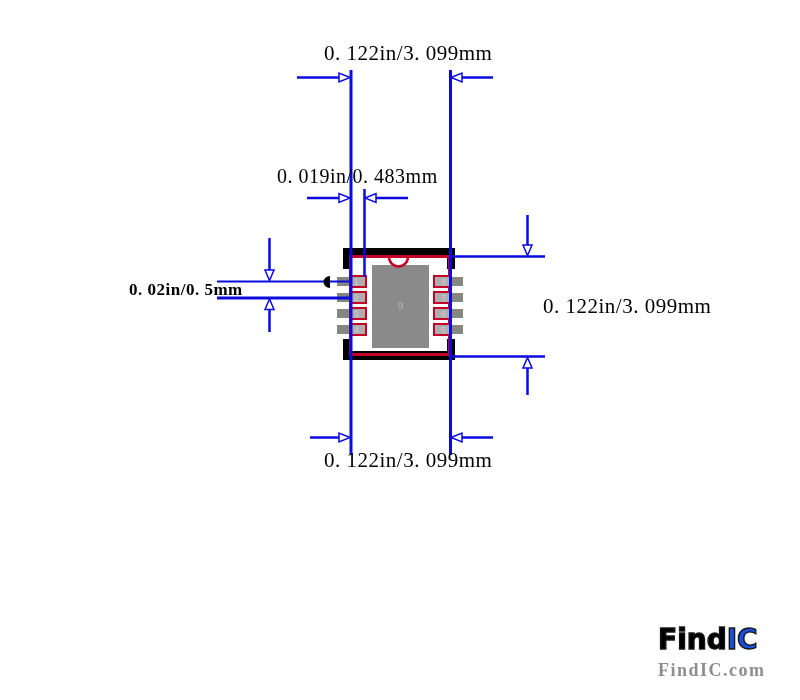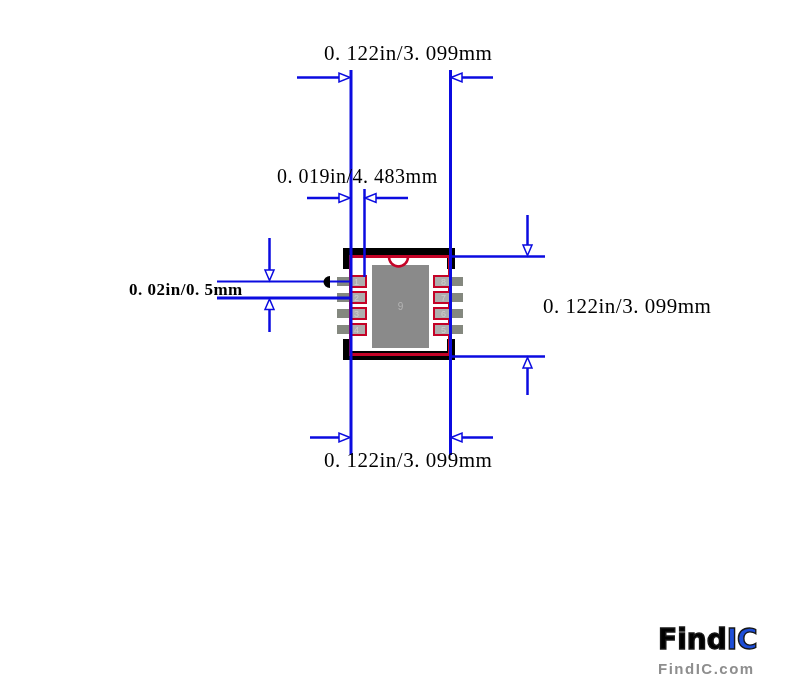--- a/index.html
+++ b/index.html
@@ -18,22 +18,22 @@
                 box-sizing:border-box;border:3px solid #c40327;}
   #thermal-pad{position:absolute;left:372px;top:265px;width:57px;height:83px;
                background:#8a8a8a;display:flex;align-items:center;justify-content:center;
                color:#b4b4b4;font-family:"Liberation Sans",sans-serif;font-size:10px;}
   #dims-svg{position:absolute;left:0;top:0;}
   .logo-line1{position:absolute;left:658px;top:625px;font-family:"DejaVu Sans",sans-serif;
               font-weight:800;font-size:28px;line-height:30px;letter-spacing:0px;
               -webkit-text-stroke:1.4px #161616;}
   .logo-find{color:#000000;}
   .logo-ic{color:#1d4ed8;}
-  .logo-line2{position:absolute;left:658px;top:660px;font-family:Liberation Sans, sans-serif;
-              font-weight:700;font-size:15px;color:#8e8e8e;letter-spacing:1.5px;}
+  .logo-line2{position:absolute;left:658px;top:660px;font-family:Liberation Serif, serif;
+              font-weight:700;font-size:18px;color:#8e8e8e;letter-spacing:1.5px;}
 </style>
 </head>
 <body>
 
 <div class="blk" style="left:343px;top:248px;width:112px;height:8px;"></div>
 <div class="blk" style="left:343px;top:248px;width:8px;height:21px;"></div>
 <div class="blk" style="left:447px;top:248px;width:8px;height:21px;"></div>
 <div class="blk" style="left:343px;top:351px;width:112px;height:9px;"></div>
 <div class="blk" style="left:343px;top:339px;width:8px;height:21px;"></div>
 <div class="blk" style="left:447px;top:339px;width:8px;height:21px;"></div>
@@ -114,21 +114,21 @@
     <polygon points="527.5,255.5 523,245 532,245"></polygon>
     <polygon points="527.5,357.5 523,368 532,368"></polygon>
     <polygon points="350,437.5 339,433 339,442"></polygon>
     <polygon points="451,437.5 462,433 462,442"></polygon>
   </g>
   <path d="M330,276 A6.5,6 0 0 0 330,288 Z" fill="#000000"></path>
   <path d="M389,257 A9.5,9.5 0 0 0 408,257" stroke="#c40327" stroke-width="2.5" fill="none"></path>
 </svg>
 
 <div class="dim-text" style="left:324px;top:41px;font-size:21px;">0. 122in/3. 099mm</div>
-<div class="dim-text" style="left:277px;top:165px;font-size:20px;">0. 019in/4. 483mm</div>
+<div class="dim-text" style="left:277px;top:165px;font-size:20px;">0. 019in/0. 483mm</div>
 <div class="dim-text" style="left:129px;top:280px;font-size:17px;font-weight:bold;">0. 02in/0. 5mm</div>
 <div class="dim-text" style="left:543px;top:294px;font-size:21px;">0. 122in/3. 099mm</div>
 <div class="dim-text" style="left:324px;top:448px;font-size:21px;">0. 122in/3. 099mm</div>
 
 <div class="logo-line1">
   <span class="logo-find">Find</span><span class="logo-ic">IC</span>
 </div>
 <div class="logo-line2">FindIC.com</div>
 
 </body></html>

